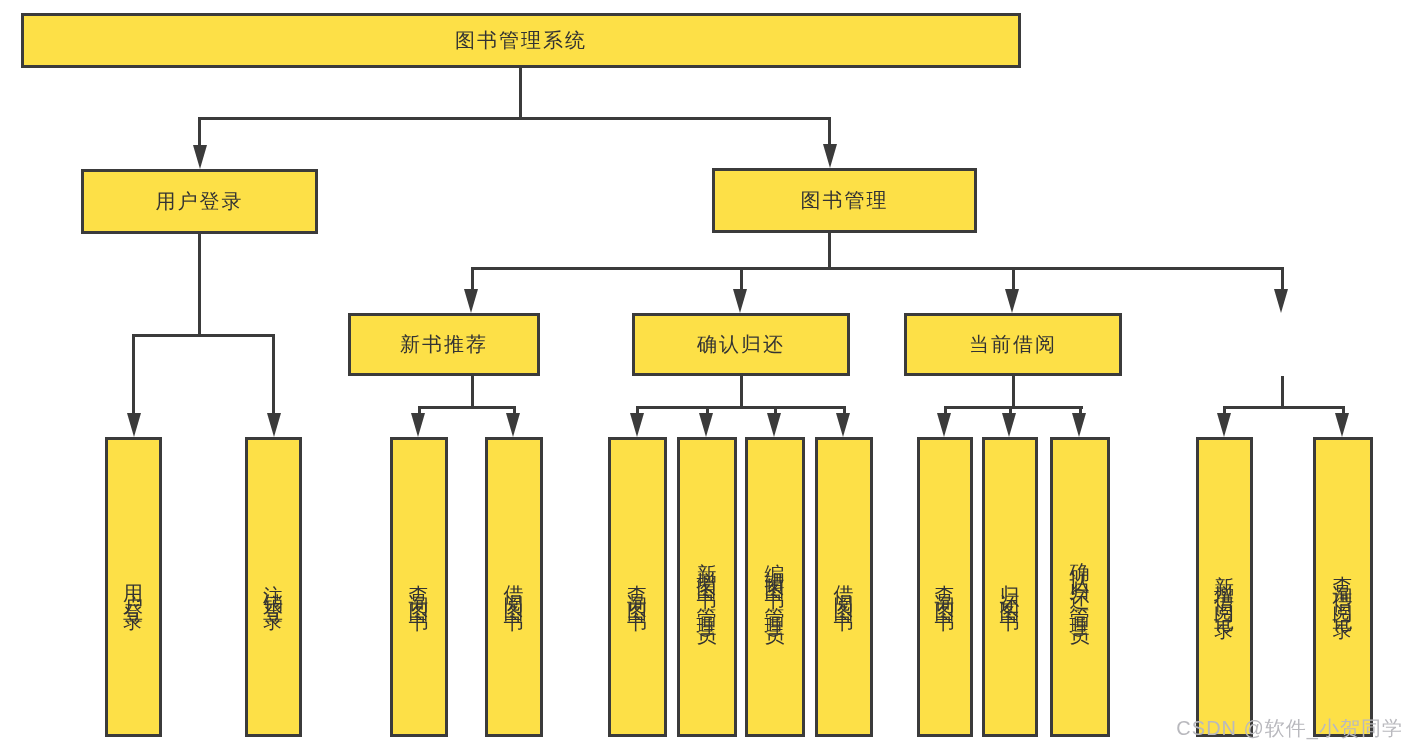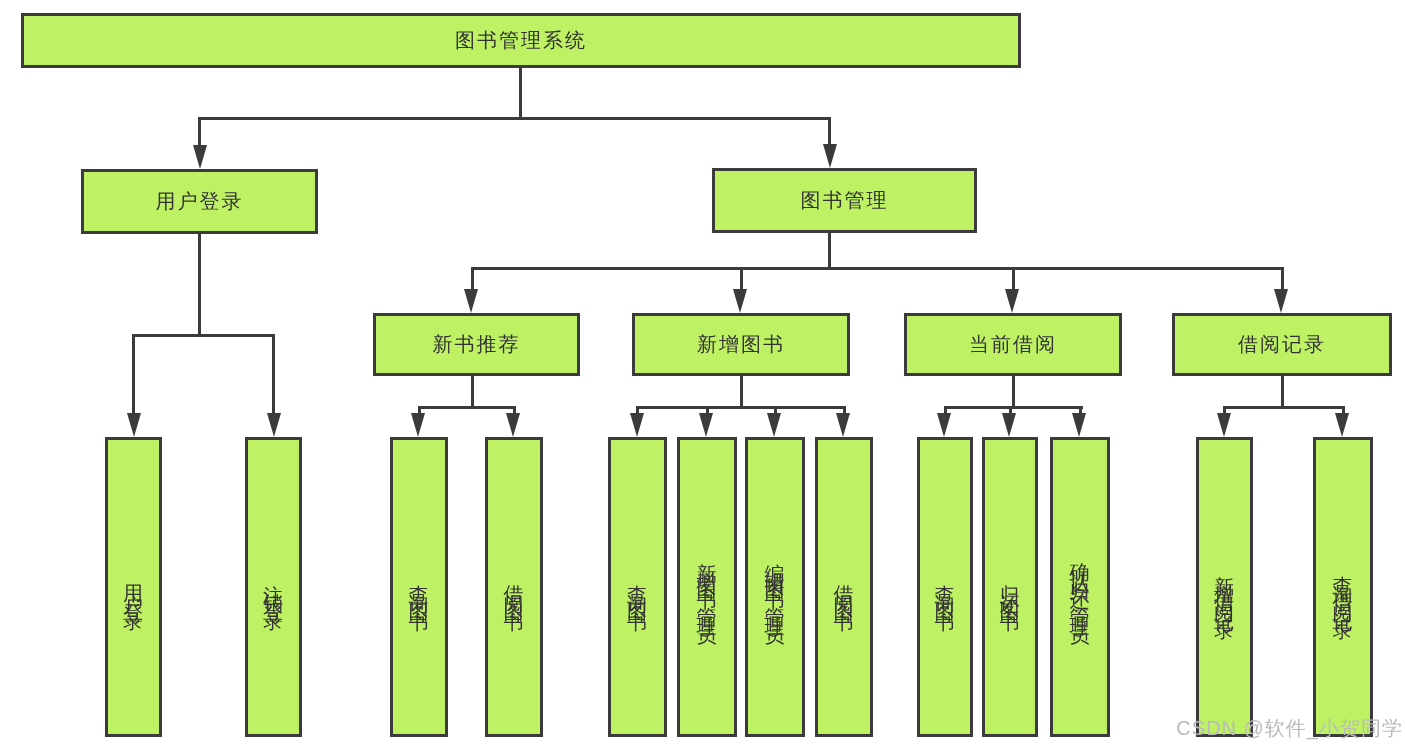--- a/index.html
+++ b/index.html
@@ -1,21 +1,21 @@
 <!DOCTYPE html>
 <html><head>
 <meta charset="utf-8">
 <style>
   html,body{margin:0;padding:0;background:#fff;}
   .canvas{
     position:relative;width:1405px;height:747px;background:#fff;overflow:hidden;
     font-family:"Liberation Sans","DejaVu Sans",sans-serif;
   }
   .box{
-    position:absolute;box-sizing:border-box;background:#bef264;
+    position:absolute;box-sizing:border-box;background:#fde047;
     border:3px solid #3b3b3b;display:flex;align-items:center;justify-content:center;
     z-index:2;
   }
   .hlabel{font-size:20px;color:#333;letter-spacing:2px;white-space:nowrap;}
   .vlabel{
     writing-mode:vertical-lr;text-orientation:mixed;
     font-size:20px;color:#333;letter-spacing:9px;line-height:1;
   }
   .ln{position:absolute;background:#3b3b3b;z-index:1;display:block;}
   .ar{
@@ -37,31 +37,28 @@
     <span class="hlabel">图书管理系统</span>
   </div>
 
   <div class="box" style="left:81px;top:169px;width:237px;height:65px">
     <span class="hlabel">用户登录</span>
   </div>
   <div class="box" style="left:712px;top:168px;width:265px;height:65px">
     <span class="hlabel">图书管理</span>
   </div>
 
-  <div class="box" style="left:373px;top:313px;width:207px;height:63px">
+  <div class="box" style="left:348px;top:313px;width:192px;height:63px">
     <span class="hlabel">新书推荐</span>
   </div>
   <div class="box" style="left:632px;top:313px;width:218px;height:63px">
-    <span class="hlabel">新增图书</span>
+    <span class="hlabel">确认归还</span>
   </div>
   <div class="box" style="left:904px;top:313px;width:218px;height:63px">
     <span class="hlabel">当前借阅</span>
-  </div>
-  <div class="box" style="left:1172px;top:313px;width:220px;height:63px">
-    <span class="hlabel">借阅记录</span>
   </div>
 
   <div class="box" style="left:105px;top:437px;width:57px;height:300px">
     <span class="vlabel">用户登录</span>
   </div>
   <div class="box" style="left:245px;top:437px;width:57px;height:300px">
     <span class="vlabel">注销登录</span>
   </div>
 
   <div class="box" style="left:390px;top:437px;width:58px;height:300px">

